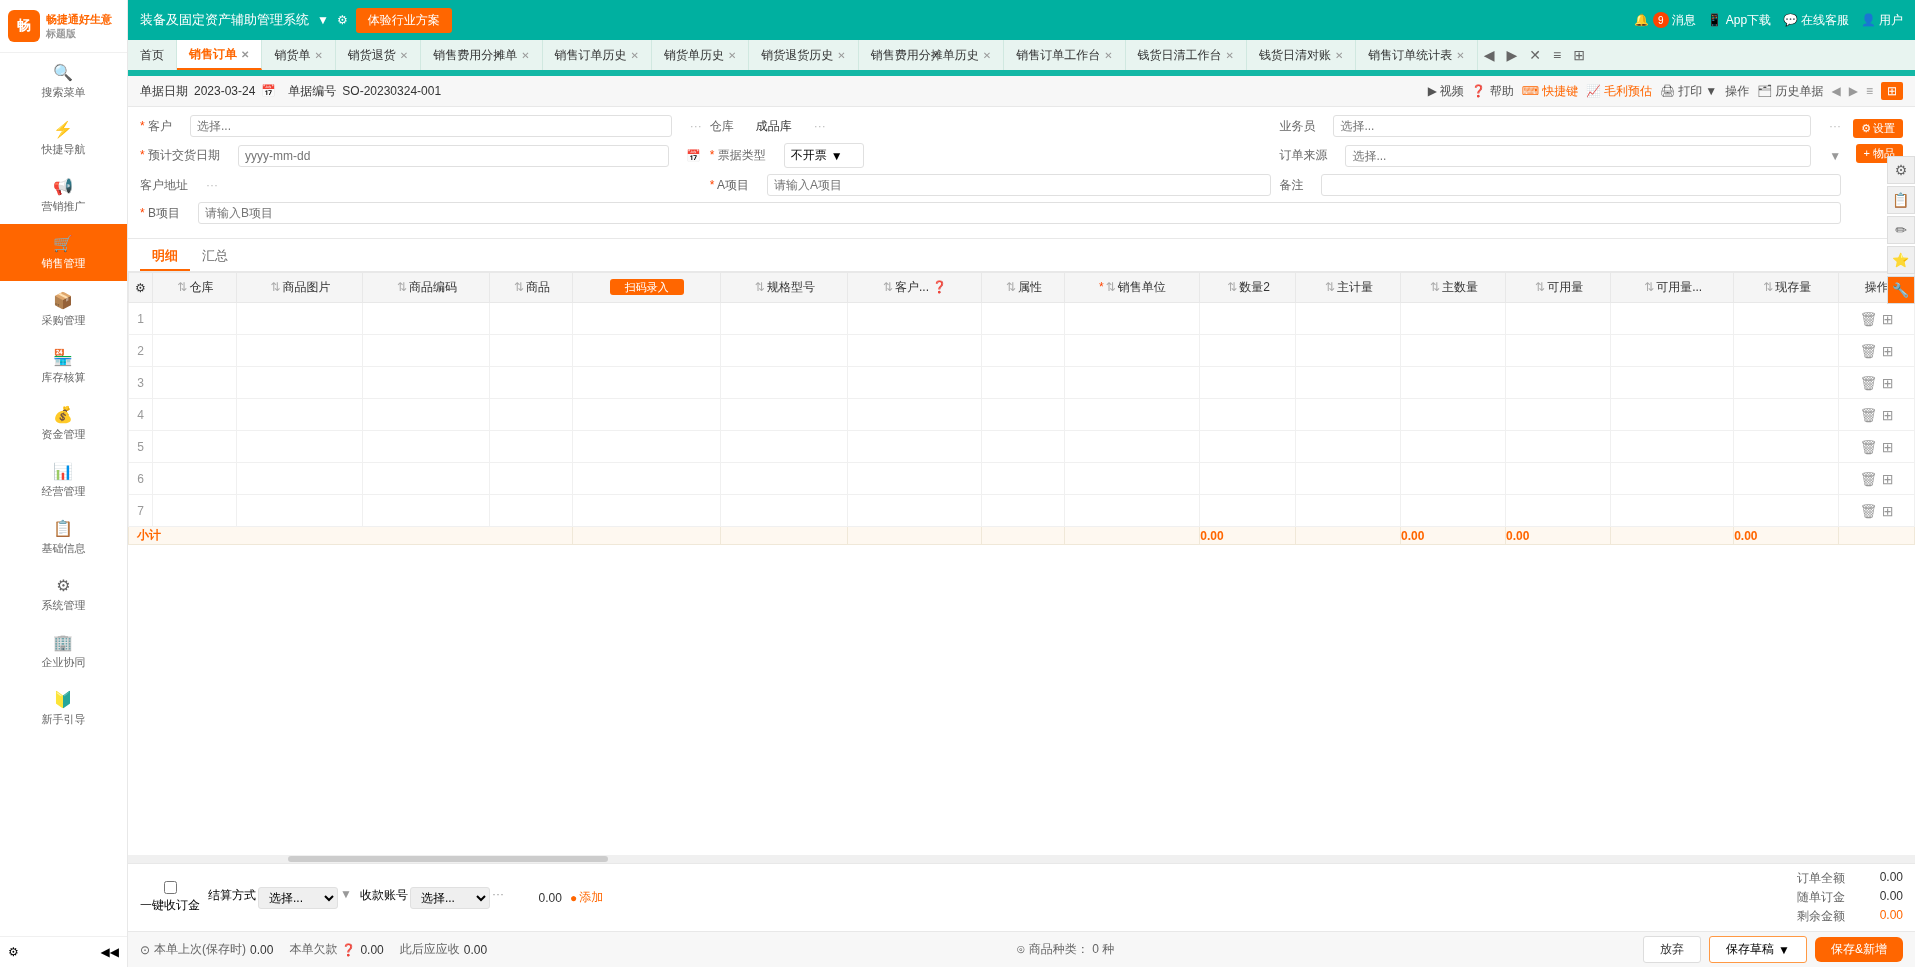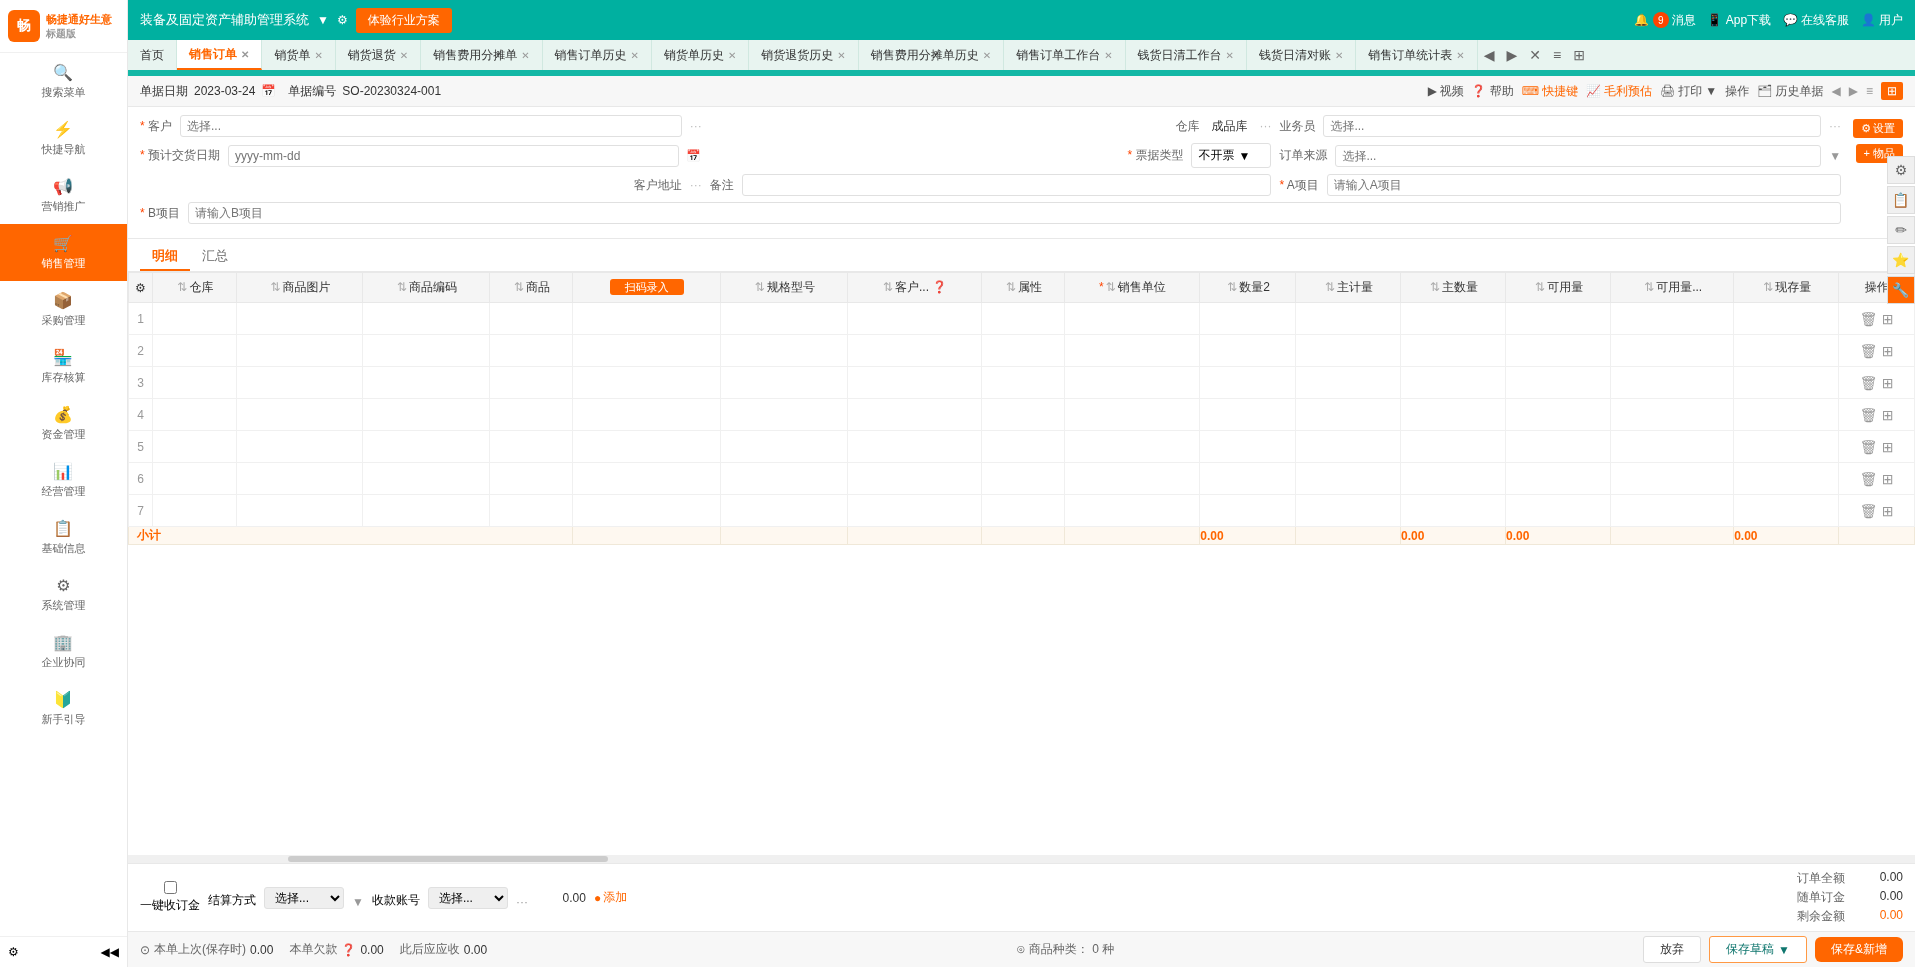--- a/index.html
+++ b/index.html
@@ -43,21 +43,21 @@
     .form-field-group { display: flex; align-items: center; gap: 6px; }
     .form-label { color: #333; white-space: nowrap; }
     .form-value { color: #333; }
     .toolbar-actions { margin-left: auto; display: flex; align-items: center; gap: 8px; }
     .toolbar-btn { display: flex; align-items: center; gap: 3px; cursor: pointer; color: #555; font-size: 12px; }
     .toolbar-btn.orange { color: #ff6600; }
 
     
     .form-area { padding: 8px 12px; border-bottom: 1px solid #e8e8e8; flex-shrink: 0; }
     .form-row { display: flex; align-items: center; margin-bottom: 6px; gap: 8px; }
-    .field-wrapper { display: flex; align-items: center; gap: 8px; flex: 1; justify-content: flex-end; }
+    .field-wrapper { display: flex; align-items: center; gap: 18px; flex: 1; }
     .field-label { color: #666; white-space: nowrap; font-size: 12px; }
     .field-label.required::before { content: '* '; color: #ff4400; }
     .field-input { flex: 1; border: 1px solid #e0e0e0; border-radius: 3px; padding: 3px 6px; font-size: 12px; color: #333; background: white; min-width: 80px; }
     .field-input.placeholder { color: #bbb; }
     .field-select { display: flex; align-items: center; gap: 4px; border: 1px solid #e0e0e0; border-radius: 3px; padding: 3px 6px; background: white; cursor: pointer; min-width: 80px; }
     .field-dots { color: #bbb; cursor: pointer; }
     .setting-btn { background: #ff6600; color: white; padding: 2px 8px; border-radius: 3px; cursor: pointer; font-size: 11px; display: flex; align-items: center; gap: 2px; margin-left: auto; }
     .add-product-btn { background: #ff6600; color: white; padding: 2px 8px; border-radius: 3px; cursor: pointer; font-size: 11px; display: flex; align-items: center; gap: 2px; margin-left: auto; margin-top: 2px; }
     .right-panel-btn { width: 28px; height: 28px; background: #f0f0f0; border: 1px solid #ddd; display: flex; align-items: center; justify-content: center; cursor: pointer; font-size: 14px; color: #666; }
 
@@ -79,39 +79,39 @@
     
     .subtotal-row td { background: #fef8f0; font-weight: bold; color: #ff6600; border: 1px solid #f0e8d8; }
 
     
     .scroll-area { height: 8px; background: #f0f0f0; flex-shrink: 0; }
     .scroll-thumb { width: 320px; height: 6px; background: #ccc; border-radius: 3px; margin: 1px 160px; }
 
     
     .payment-bar { padding: 6px 12px; border-top: 1px solid #e8e8e8; display: flex; align-items: center; gap: 8px; flex-shrink: 0; background: white; }
     .checkbox-label { display: flex; align-items: center; gap: 3px; cursor: pointer; flex-direction: column; }
-    .payment-field { display: flex; align-items: flex-end; gap: 8px; }
+    .payment-field { display: flex; align-items: flex-start; gap: 2px; }
     .payment-select { border: 1px solid #e0e0e0; border-radius: 3px; padding: 2px 6px; min-width: 80px; font-size: 12px; }
     .add-btn { color: #ff6600; cursor: pointer; display: flex; align-items: center; gap: 2px; }
     .amount-display { color: #333; min-width: 50px; text-align: right; }
 
     
     .order-summary { margin-left: auto; text-align: right; display: flex; flex-direction: column; gap: 2px; font-size: 12px; }
     .summary-row { display: flex; justify-content: flex-end; gap: 8px; }
     .summary-label { color: #666; }
     .summary-value { color: #333; min-width: 50px; text-align: right; }
     .summary-value.highlight { color: #ff6600; }
 
     
     .footer-bar { height: 36px; background: #f7f7f7; border-top: 1px solid #e8e8e8; display: flex; align-items: center; padding: 0 12px; gap: 16px; flex-shrink: 0; }
     .footer-stat { display: flex; align-items: center; gap: 4px; color: #666; font-size: 12px; }
     .footer-stat .val { color: #333; }
     .footer-actions { margin-left: auto; display: flex; align-items: center; gap: 8px; }
     .btn-discard { border: 1px solid #ddd; background: white; padding: 4px 16px; border-radius: 3px; cursor: pointer; color: #333; font-size: 12px; }
-    .btn-draft { border: 1px solid #ff9944; background: white; padding: 4px 16px; border-radius: 3px; cursor: pointer; color: #0f766e; font-size: 12px; display: flex; align-items: center; gap: 4px; }
+    .btn-draft { border: 1px solid #ff9944; background: white; padding: 4px 16px; border-radius: 3px; cursor: pointer; color: #000000; font-size: 12px; display: flex; align-items: center; gap: 4px; }
     .btn-save-new { background: #ff6600; color: white; padding: 4px 16px; border-radius: 6px; cursor: pointer; font-size: 12px; border: none; }
     .product-count { margin-left: auto; color: #666; font-size: 12px; }
 
     .scan-btn { background: #ff6600; color: white; padding: 2px 15px; border-radius: 3px; font-size: 11px; cursor: pointer; }
 
     .col-settings { width: 24px; }
   </style>
 </head>
 <body>
 
@@ -354,26 +354,26 @@
               <input class="field-input placeholder" style="min-width: 120px;" placeholder="选择...">
               <span style="cursor:pointer;color:#999;">▼</span>
             </div>
           </div>
           <div class="form-row">
             <div class="field-wrapper">
               <span class="field-label">客户地址</span>
               <span class="field-dots">···</span>
             </div>
             <div class="field-wrapper">
+              <span class="field-label required">A项目</span>
+              <input class="field-input placeholder" style="min-width: 160px;" placeholder="请输入A项目">
+            </div>
+            <div class="field-wrapper">
               <span class="field-label">备注</span>
               <input class="field-input" style="flex: 1 1 0%; min-width: 200px;">
-            </div>
-            <div class="field-wrapper">
-              <span class="field-label required">A项目</span>
-              <input class="field-input placeholder" style="min-width: 160px;" placeholder="请输入A项目">
             </div>
           </div>
           <div class="form-row">
             <div class="field-wrapper">
               <span class="field-label required">B项目</span>
               <input class="field-input placeholder" style="min-width: 200px;" placeholder="请输入B项目">
             </div>
           </div>
         </div>
         <div style="display:flex;flex-direction:column;gap:4px;margin-left:4px;padding-top:4px;">

